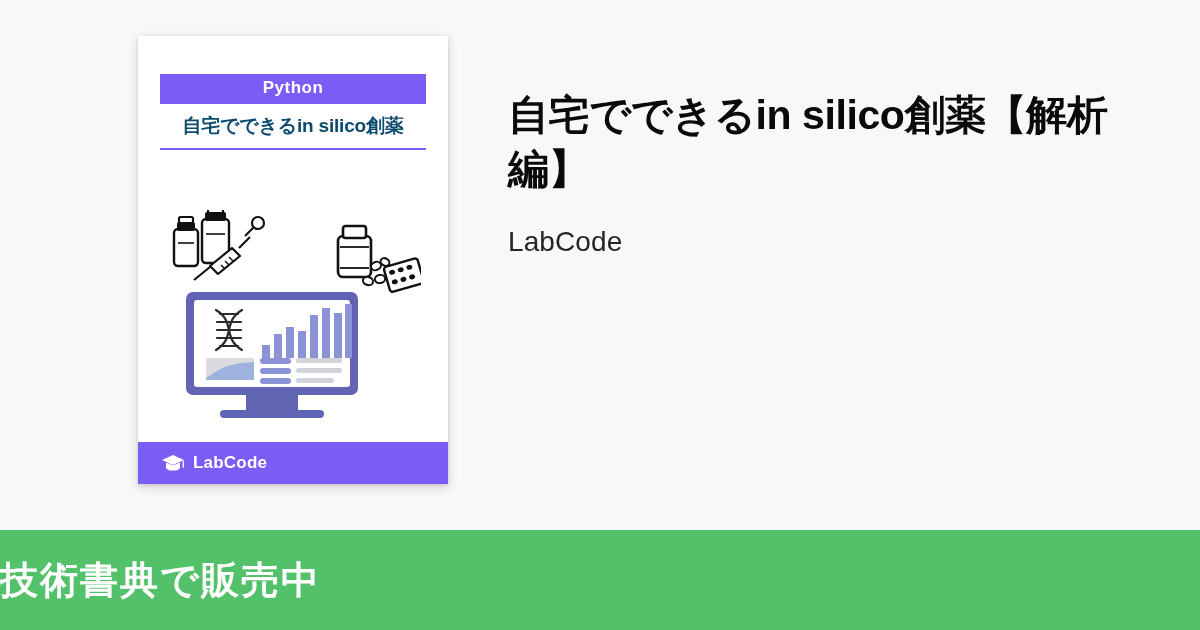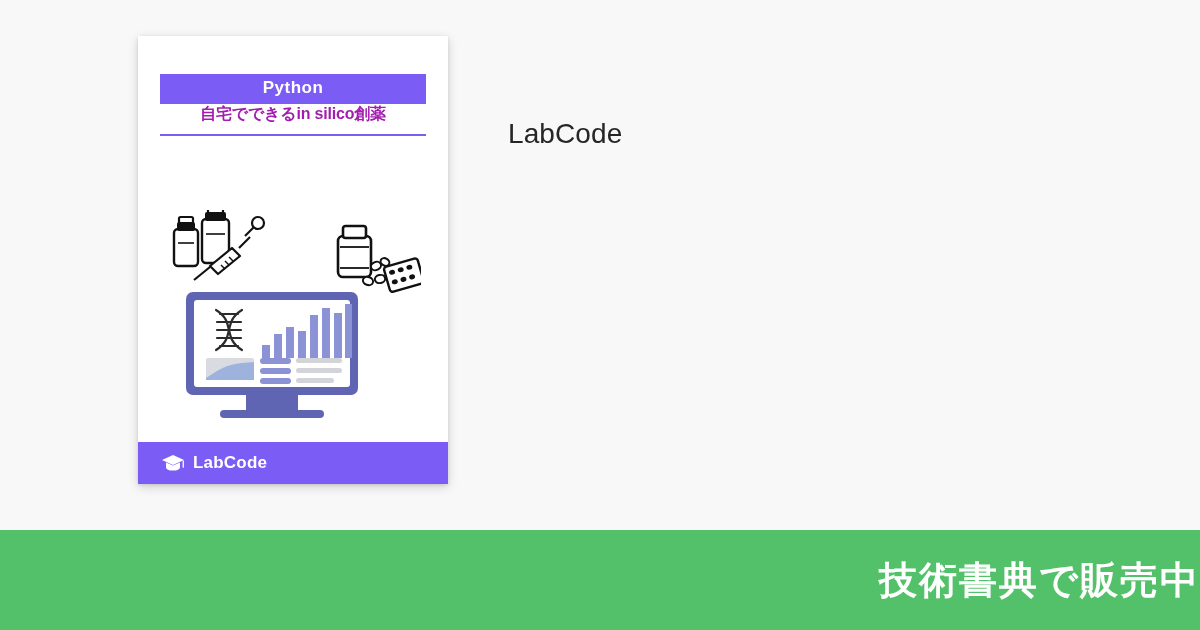--- a/index.html
+++ b/index.html
@@ -67,24 +67,25 @@
     color: #ffffff;
     text-align: center;
     font-size: 17px;
     font-weight: bold;
     letter-spacing: 0.5px;
     padding: 5px 0 6px 0;
     line-height: 1.1;
   }
 
   .cover-title {
+    margin-top: 10px;
     text-align: center;
-    color: #a21caf;
-    font-weight: bold;
-    font-size: 16px;
+    color: #0c4a6e;
+    font-weight: bold;
+    font-size: 19px;
     line-height: 1.28;
     letter-spacing: -0.2px;
   }
   .cover-title .line2 {
     display: block;
   }
 
   .cover-subtitle {
     margin-top: 13px;
     text-align: center;
@@ -187,21 +188,21 @@
   
   .green-banner {
     position: absolute;
     left: 0;
     bottom: 0;
     width: 1200px;
     height: 100px;
     background: #52c16a;
     display: flex;
     align-items: center;
-    justify-content: flex-end;
+    justify-content: flex-start;
   }
   .green-banner-text {
     color: #ffffff;
     font-size: 38px;
     font-weight: bold;
     letter-spacing: 2px;
     line-height: 1;
   }
 </style>
 </head>
@@ -337,20 +338,21 @@
             <rect x="20.6" y="5.4" width="1.3" height="7.4" rx="0.6"></rect>
           </svg>
         </span>
         <span class="brand">LabCode</span>
       </div>
 
     </div>
   </div>
 
   <div class="text-col">
+    <h1 class="og-title">自宅でできるin silico創薬【解析編】</h1>
 
     <div class="og-site">LabCode</div>
 
   </div>
 
   <div class="green-banner">
     <span class="green-banner-text">技術書典で販売中</span>
   </div>
 
 </div>

